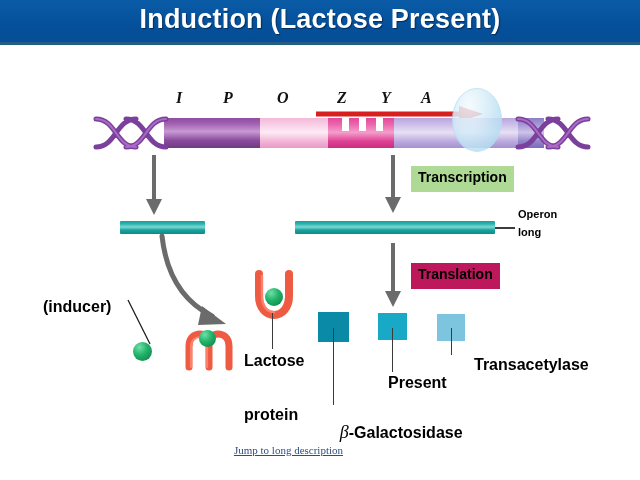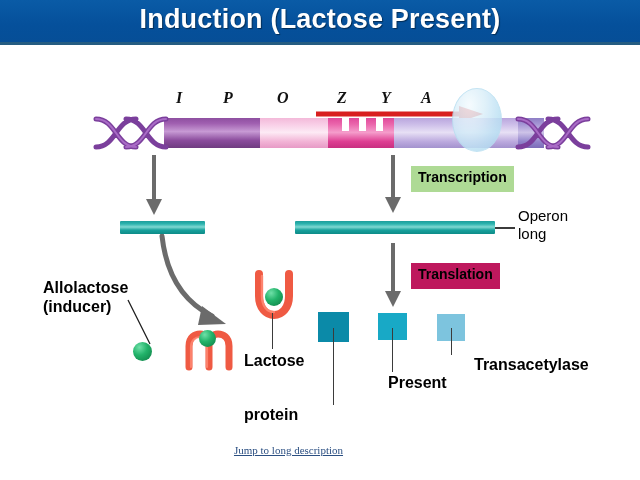--- a/index.html
+++ b/index.html
@@ -161,21 +161,21 @@
     width: 577px;
     text-align: center;
     font-family: "Liberation Serif", serif;
     font-size: 11px;
     color: #2b4f82;
     text-decoration: underline;
     cursor: pointer;
   }
 
   
-  .t-bold15 { font-size: 15px; font-weight: normal; }
+  .t-bold15 { font-size: 11px; font-weight: bold; }
   .t-bold16 { font-size: 16px; font-weight: bold; }
   .beta-italic { font-style: italic; font-family: "Liberation Serif", serif; font-size: 18px; }
 
   svg { overflow: visible; display: block; }
 </style>
 </head>
 <body>
 
 <div id="slide">
 
@@ -258,21 +258,20 @@
   <div id="mrna-short" class="mrna"></div>
   <div id="mrna-long" class="mrna"></div>
 
   <div class="tick" style="left:495px;top:227px;width:20px;height:2px;background:#3b3b3b;"></div>
   <div class="lbl t-bold15" style="left:518px;top:208px;">Operon</div>
   <div class="lbl t-bold15" style="left:518px;top:226px;">long</div>
 
   <div id="transcription-box" class="callout">Transcription</div>
   <div id="translation-box" class="callout">Translation</div>
 
-  <div class="lbl t-bold16" style="left:43px;top:279px;">Allolactose</div>
   <div class="lbl t-bold16" style="left:43px;top:298px;">(inducer)</div>
 
   <div style="position:absolute;left:128px;top:300px;">
     <svg width="30" height="50" viewBox="0 0 30 50">
       <line x1="0" y1="0" x2="22" y2="44" stroke="#1a1a1a" stroke-width="1.3"></line>
     </svg>
   </div>
 
   <div style="position:absolute;left:133px;top:342px;width:19px;height:19px;border-radius:50%;
               background: radial-gradient(circle at 34% 28%, #6fe0a8 0%, #22b36a 42%, #0c7a42 100%);"></div>
@@ -301,19 +300,22 @@
   <div class="lbl t-bold16" style="left:244px;top:390px;margin-top:16px;">protein</div>
 
   <div id="sq-beta" class="enzyme-sq"></div>
   <div id="sq-perm" class="enzyme-sq"></div>
   <div id="sq-trans" class="enzyme-sq"></div>
 
   <div class="tick" style="left:333px;top:328px;height:77px;"></div>
   <div class="tick" style="left:392px;top:328px;height:44px;"></div>
   <div class="tick" style="left:451px;top:328px;height:27px;"></div>
 
+  <div class="lbl" style="left:322px;top:404px;">
+    <span class="beta-italic">β</span><span class="t-bold16">-Galactosidase</span>
+  </div>
 
   <div class="lbl t-bold16" style="left:388px;top:374px;">Present</div>
   <div class="lbl t-bold16" style="left:474px;top:356px;">Transacetylase</div>
 
   <div id="long-desc-link">Jump to long description</div>
 
 </div>
 
 </body></html>

